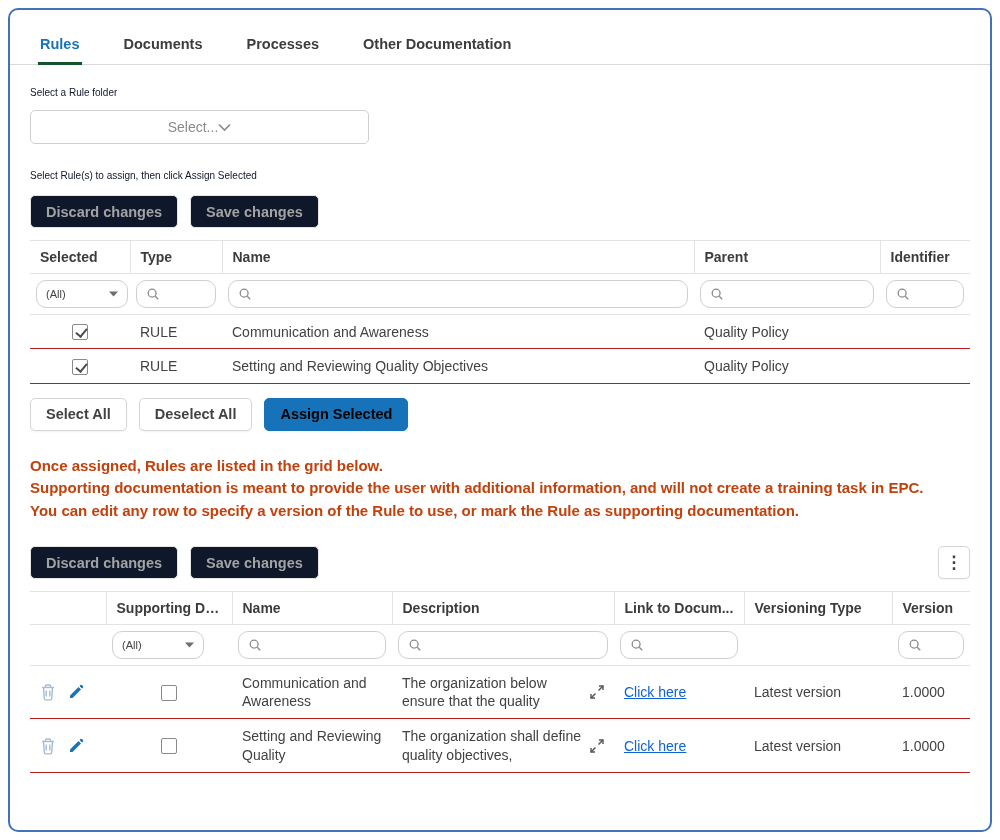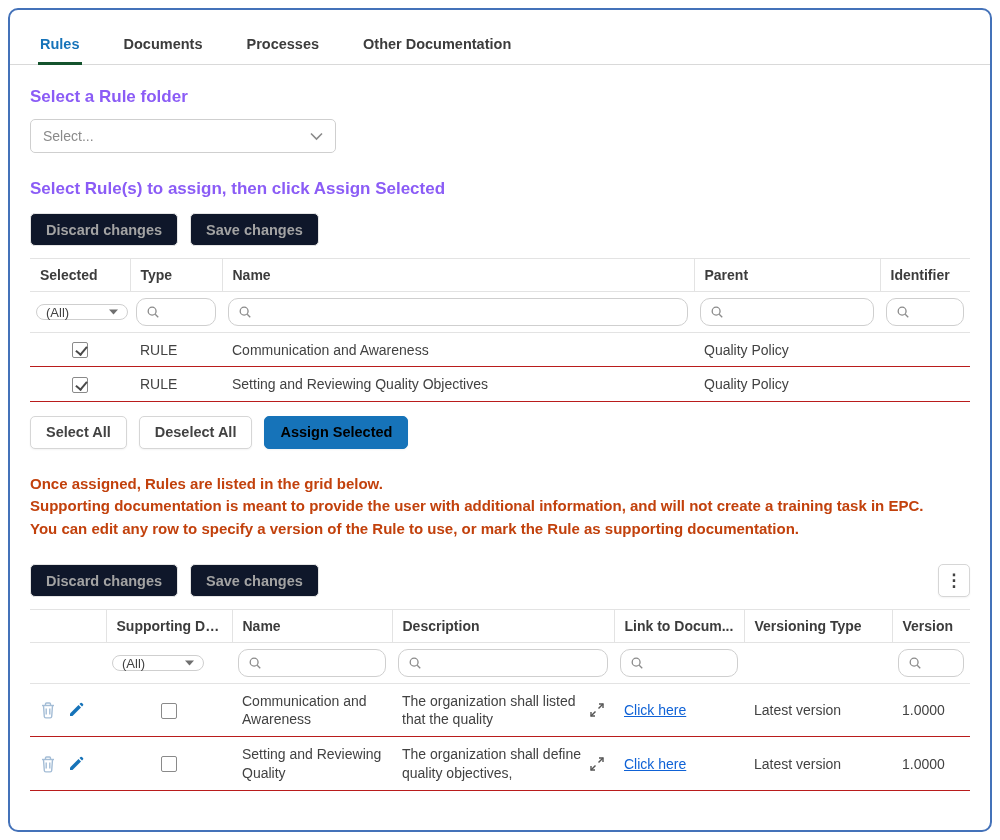--- a/index.html
+++ b/index.html
@@ -7,25 +7,25 @@
   .window {
     position: absolute; left: 8px; top: 8px; width: 984px; height: 824px;
     border: 2px solid #4472b9; border-radius: 10px; background: #fff;
     overflow: hidden; padding: 12px 20px 0 20px;
   }
   
   .tabs { display: flex; gap: 40px; margin: 0 -20px; padding: 8px 28px 0 28px; border-bottom: 1px solid #d9d9d9; }
   .tab { font-size: 14.5px; font-weight: 600; color: #3c3c3c; padding: 6px 2px 12px 2px; cursor: pointer; }
   .tab.active { color: #1673b9; border-bottom: 3px solid #14532d; margin-bottom: -1px; padding-bottom: 10px; }
   
-  .section-label { font-size: 17px; font-weight: 700; color: #8b5cf6; margin-top: 22px; }
+  .section-label { font-size: 10px; font-weight: 400; color: #0f172a; margin-top: 22px; }
   
   .select-box {
-    margin-top: 12px; width: 306px; height: 34px; border: 1px solid #cfcfcf; border-radius: 5px;
-    display: flex; align-items: center; justify-content: space-between; padding: 0 12px;
+    margin-top: 12px; width: 339px; height: 34px; border: 1px solid #cfcfcf; border-radius: 5px;
+    display: flex; align-items: center; justify-content: center; padding: 0 12px;
     font-size: 14px; color: #8a8a8a; background: #fff; cursor: pointer;
   }
   
   .btn-row { display: flex; gap: 12px; margin-top: 14px; align-items: center; }
   .btn {
     height: 33px; padding: 0 15px; border-radius: 5px; font-size: 14.5px; font-weight: 600;
     border: 1px solid #d6d6d6; background: #fff; color: #424242; cursor: pointer;
     box-shadow: 0 1px 2px rgba(0,0,0,0.05); font-family: "Liberation Sans", sans-serif;
   }
   .btn.disabled { color: #a3a3a3; border-color: #e5e5e5; background: #0f172a; box-shadow: none; cursor: default; }
@@ -44,21 +44,21 @@
   table.grid tbody td { padding: 8px 10px; border-bottom: 1px solid #b91c1c; vertical-align: middle; }
   .cell-center { text-align: center; }
   
   .search-box {
     display: flex; align-items: center; gap: 6px; border: 1px solid #cfcfcf; border-radius: 10px;
     height: 28px; padding: 0 9px; background: #fff; width: 100%;
   }
   .search-box input { border: none; outline: none; width: 100%; font-size: 13px; font-family: "Liberation Sans", sans-serif; background: transparent; }
   .filter-dd {
     display: flex; align-items: center; justify-content: space-between; border: 1px solid #cfcfcf;
-    border-radius: 10px; height: 16px; padding: 0 9px; width: 92px; font-size: 13px; color: #424242;
+    border-radius: 10px; height: 28px; padding: 0 9px; width: 92px; font-size: 11px; color: #424242;
     background: #fff; cursor: pointer;
   }
   
   input[type=checkbox] {
     appearance: none; -webkit-appearance: none; width: 16px; height: 16px;
     border: 1px solid #8a8a8a; border-radius: 2px; background: #fff; position: relative;
     vertical-align: middle; cursor: pointer;
   }
   input[type=checkbox]:checked::after {
     content: ""; position: absolute; left: 4.5px; top: 1px; width: 5px; height: 9px;
@@ -311,21 +311,21 @@
                   <path d="M2 11.5 L10.5 3 l2.5 2.5 L4.5 14 H2 z"></path>
                   <path d="M11.5 2 l2.5 2.5 1 -1 a1 1 0 0 0 0 -1.4 l-1.1 -1.1 a1 1 0 0 0 -1.4 0 z"></path>
                 </svg>
             </span>
           </div>
         </td>
         <td class="cell-center"><input type="checkbox" style=""></td>
         <td class="two-line">Communication and Awareness</td>
         <td>
           <div class="desc-cell">
-            <span class="desc-text">The organization shall listed that the quality</span>
+            <span class="desc-text">The organization below ensure that the quality</span>
             <span class="icon">
               <svg width="14" height="14" viewBox="0 0 14 14" stroke="#555" stroke-width="1.4" fill="none">
                   <path d="M8.5 5.5 L13 1"></path>
                   <path d="M9 1 h4 v4"></path>
                   <path d="M5.5 8.5 L1 13"></path>
                   <path d="M1 9 v4 h4"></path>
                 </svg>
             </span>
           </div>
         </td>

